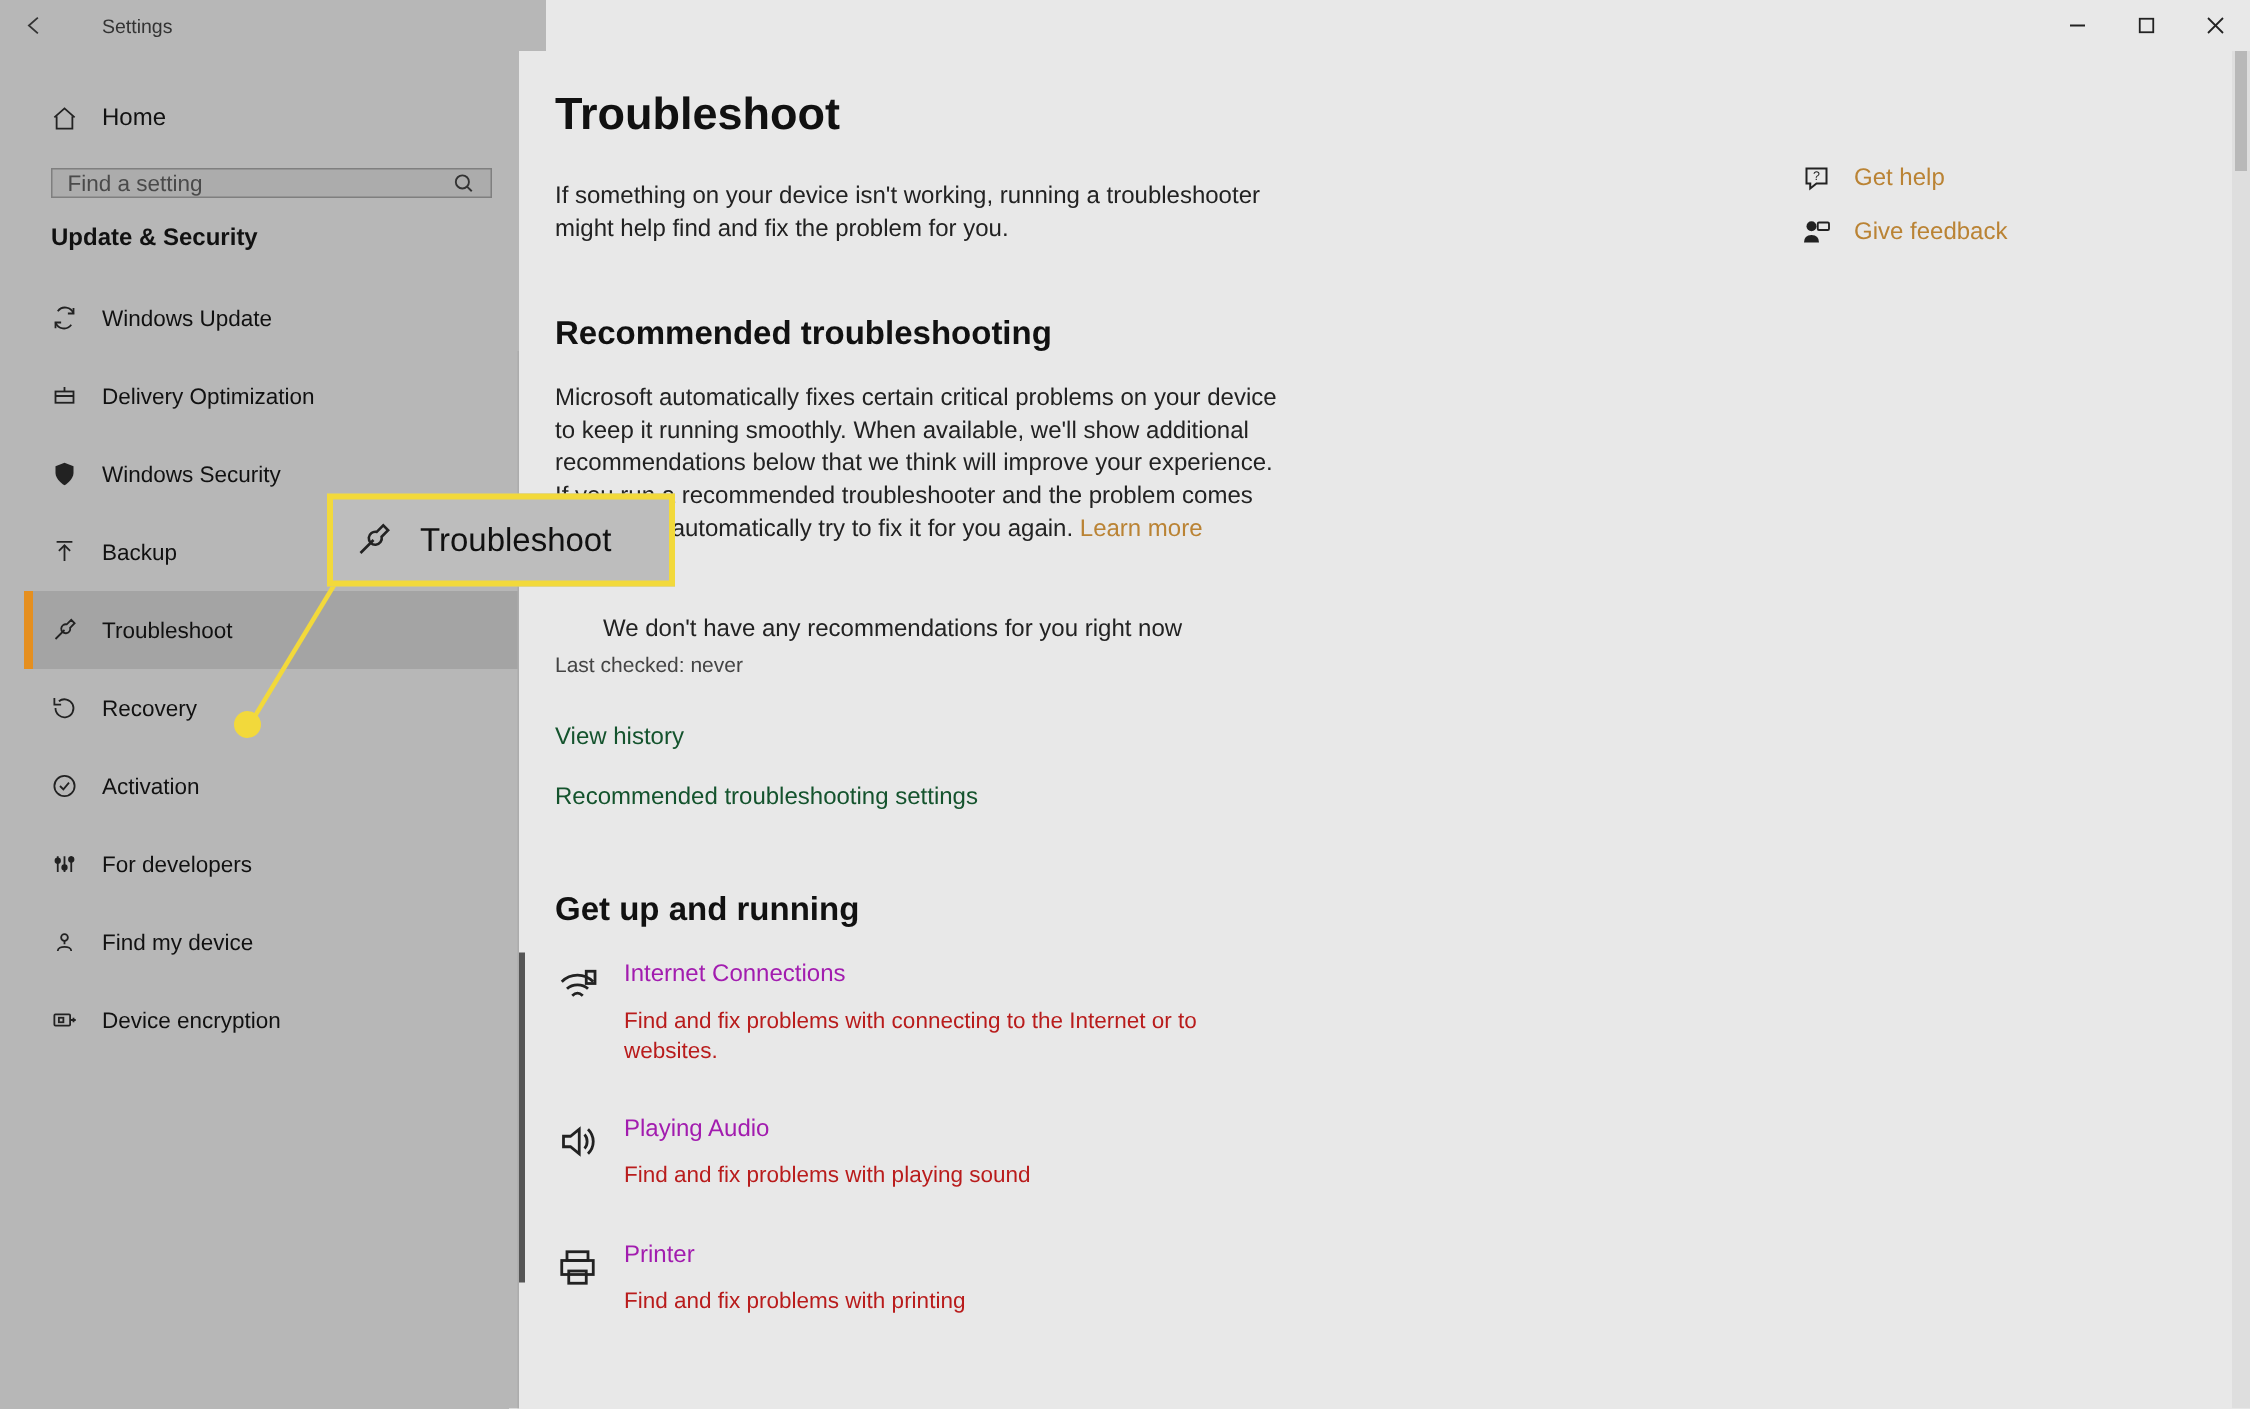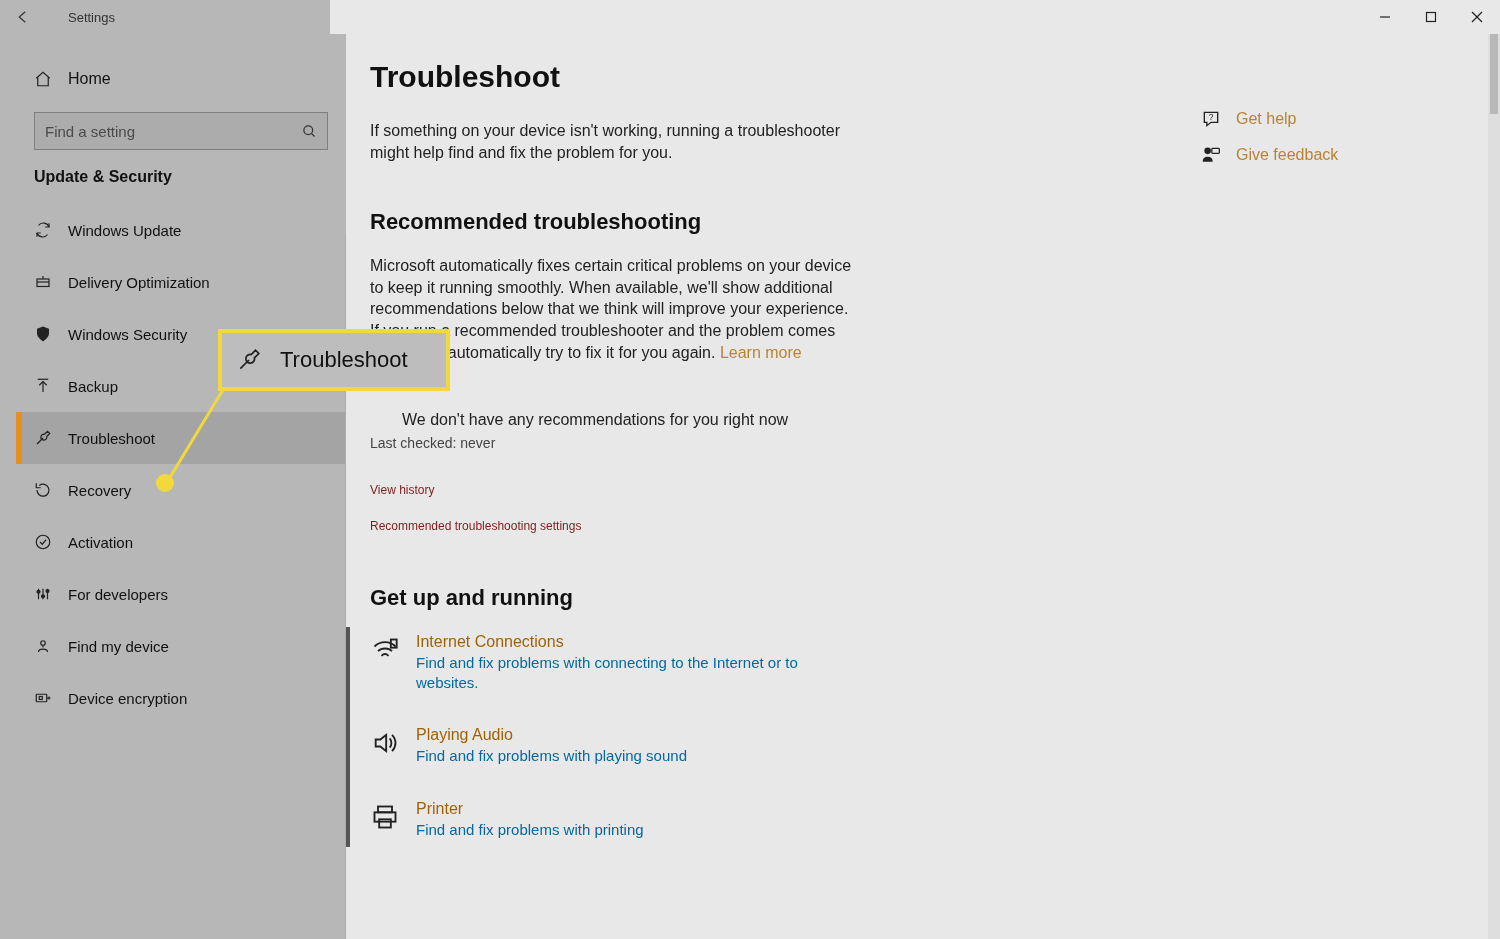--- a/index.html
+++ b/index.html
@@ -10,21 +10,21 @@
     overflow: hidden;
     background: #e8e8e8;
     position: relative;
   }
   .titlebar {
     height: 34px;
     display: flex;
     align-items: flex-start;
   }
   .titlebar-left {
-    width: 330px; height: 34px;
+    width: 364px; height: 34px;
     background: #b7b7b7;
     display: flex; align-items: center;
   }
   .titlebar-right {
     flex: 1; background: #e8e8e8;
     display: flex; justify-content: flex-end;
     align-items: flex-start;
   }
   .back-btn {
     width: 46px; height: 34px;
@@ -46,21 +46,21 @@
     padding-left: 16px;
   }
   .home-row {
     display: flex; align-items: center;
     height: 46px; padding-left: 18px;
     font-size: 16px; color: #111;
   }
   .home-row .icon { width: 20px; text-align: center; margin-right: 14px; }
   .searchbox {
     margin: 10px 18px 14px 18px;
-    height: 38px;
+    height: 20px;
     background: #acacac;
     border: 1px solid #7f7f7f;
     display: flex; align-items: center;
     padding: 0 10px;
   }
   .searchbox input {
     flex: 1; border: none; background: transparent;
     font-size: 15px; color: #333; outline: none;
   }
   .searchbox input::placeholder { color: #4a4a4a; }
@@ -95,29 +95,29 @@
     padding: 26px 24px 24px 24px;
     overflow: hidden;
   }
   .page-title { font-size: 30px; font-weight: 600; color: #111; margin-bottom: 26px; }
   .intro { font-size: 16px; color: #222; max-width: 500px; margin-bottom: 46px; line-height: 1.35; }
   .section-title { font-size: 22px; font-weight: 600; color: #111; margin-bottom: 20px; }
   .rec-body { font-size: 16px; color: #222; max-width: 490px; line-height: 1.35; margin-bottom: 4px; }
   .link { color: #ba8334; }
   .norec { font-size: 16px; color: #222; margin-top: 48px; margin-bottom: 6px; margin-left: 32px; }
   .lastchecked { font-size: 14px; color: #444; }
-  .link-block { margin-top: 32px; display: block; font-size: 12px; color: #7f1d1d; }
+  .link-block { margin-top: 32px; display: block; font-size: 16px; color: #14532d; }
   .link-block + .link-block { margin-top: 22px; }
   .get-up { margin-top: 52px; }
   .ts-list { margin-top: 22px; position: relative; }
   .ts-accent { position: absolute; left: -24px; top: -6px; width: 4px; background: #555; height: 220px; }
   .ts-item { display: flex; align-items: flex-start; margin-bottom: 34px; }
   .ts-icon { width: 30px; height: 30px; margin-right: 16px; margin-top: 2px; display: flex; align-items: center; justify-content: center; color: #222; }
-  .ts-text .ts-title { font-size: 16px; color: #a16207; }
-  .ts-text .ts-desc { font-size: 15px; color: #0369a1; margin-top: 2px; max-width: 440px; line-height: 1.3; }
+  .ts-text .ts-title { font-size: 16px; color: #a21caf; }
+  .ts-text .ts-desc { font-size: 15px; color: #b91c1c; margin-top: 12px; max-width: 440px; line-height: 1.3; }
 
   .right-rail {
     position: absolute; right: 40px; top: 74px;
     width: 260px;
   }
   .rail-link { display: flex; align-items: center; font-size: 16px; color: #ba8334; margin-bottom: 14px; }
   .rail-icon { width: 22px; height: 22px; margin-right: 14px; color: #222; display: flex; align-items: center; justify-content: center; }
 
   .scrollbar {
     position: absolute; right: 0; top: 0;

